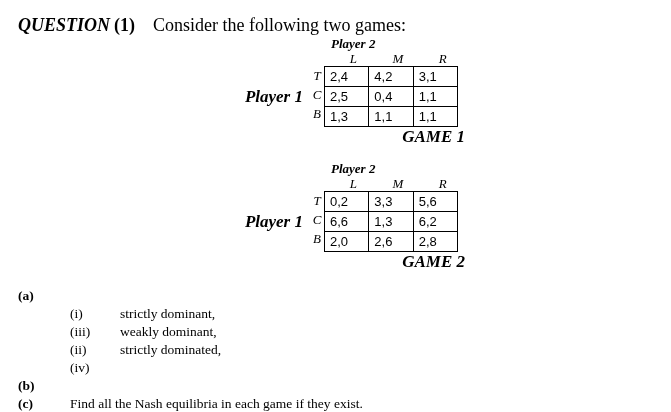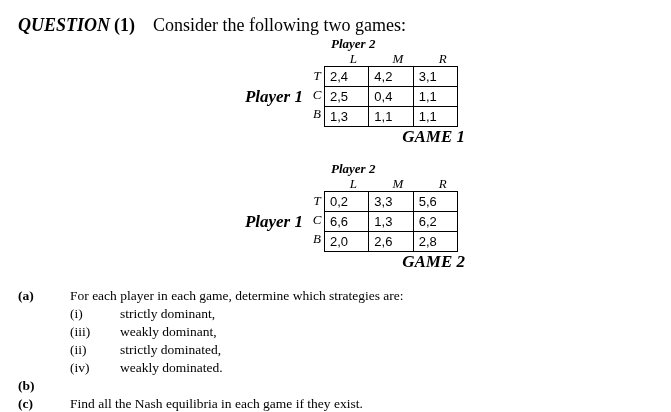--- a/index.html
+++ b/index.html
@@ -238,41 +238,39 @@
     </tbody>
       </table>
   </div>
   <div class="game-caption">GAME 2</div>
 </div>
 
 <div class="questions">
 
   <div class="q-line">
     <span class="q-marker">(a)</span>
-    <span class="q-body">For each player in each game, determine which strategies are:</span>
   </div>
 
   <div class="sub-line">
     <span class="sub-marker">(i)</span>
     <span class="sub-body">strictly dominant,</span>
   </div>
 
   <div class="sub-line">
     <span class="sub-marker">(iii)</span>
     <span class="sub-body">weakly dominant,</span>
   </div>
 
   <div class="sub-line">
     <span class="sub-marker">(ii)</span>
     <span class="sub-body">strictly dominated,</span>
   </div>
 
   <div class="sub-line">
     <span class="sub-marker">(iv)</span>
-    <span class="sub-body">weakly dominated.</span>
   </div>
 
   <div class="q-line">
     <span class="q-marker">(b)</span>
   </div>
 
   <div class="q-line">
     <span class="q-marker">(c)</span>
     <span class="q-body">Find all the Nash equilibria in each game if they exist.</span>
   </div>

